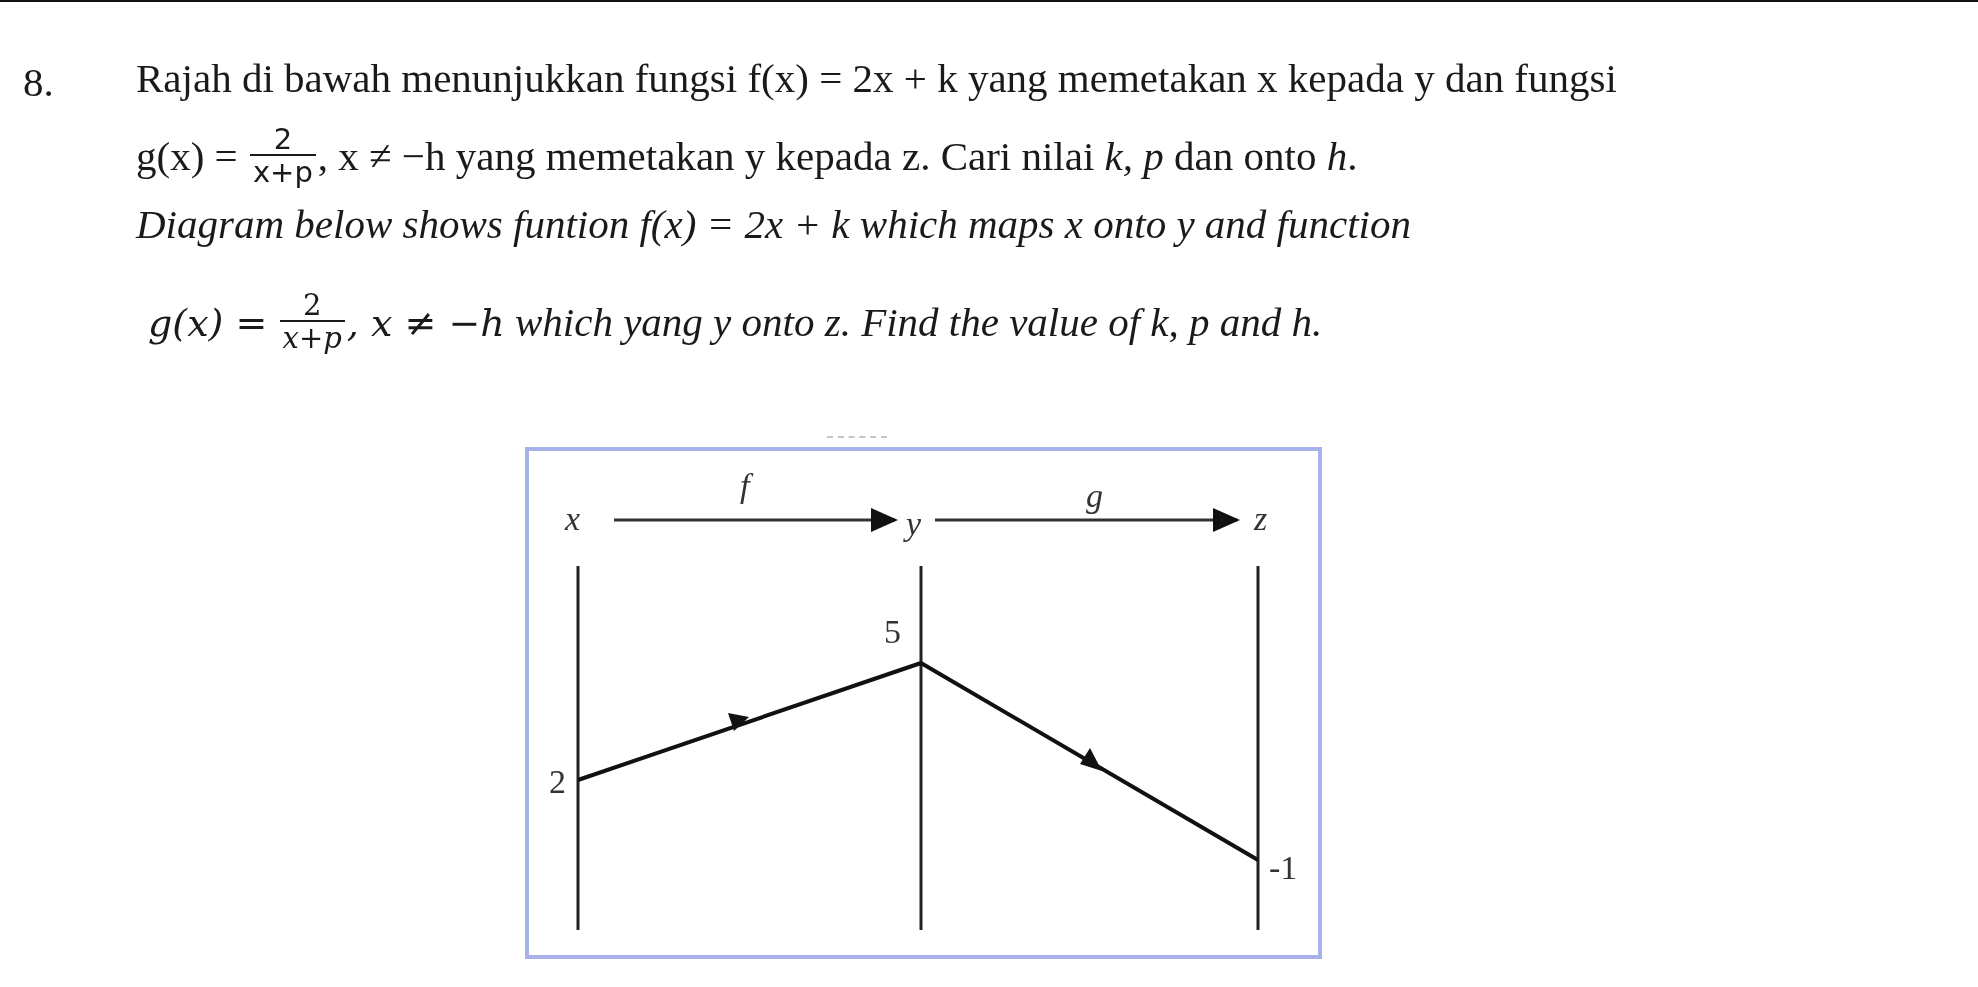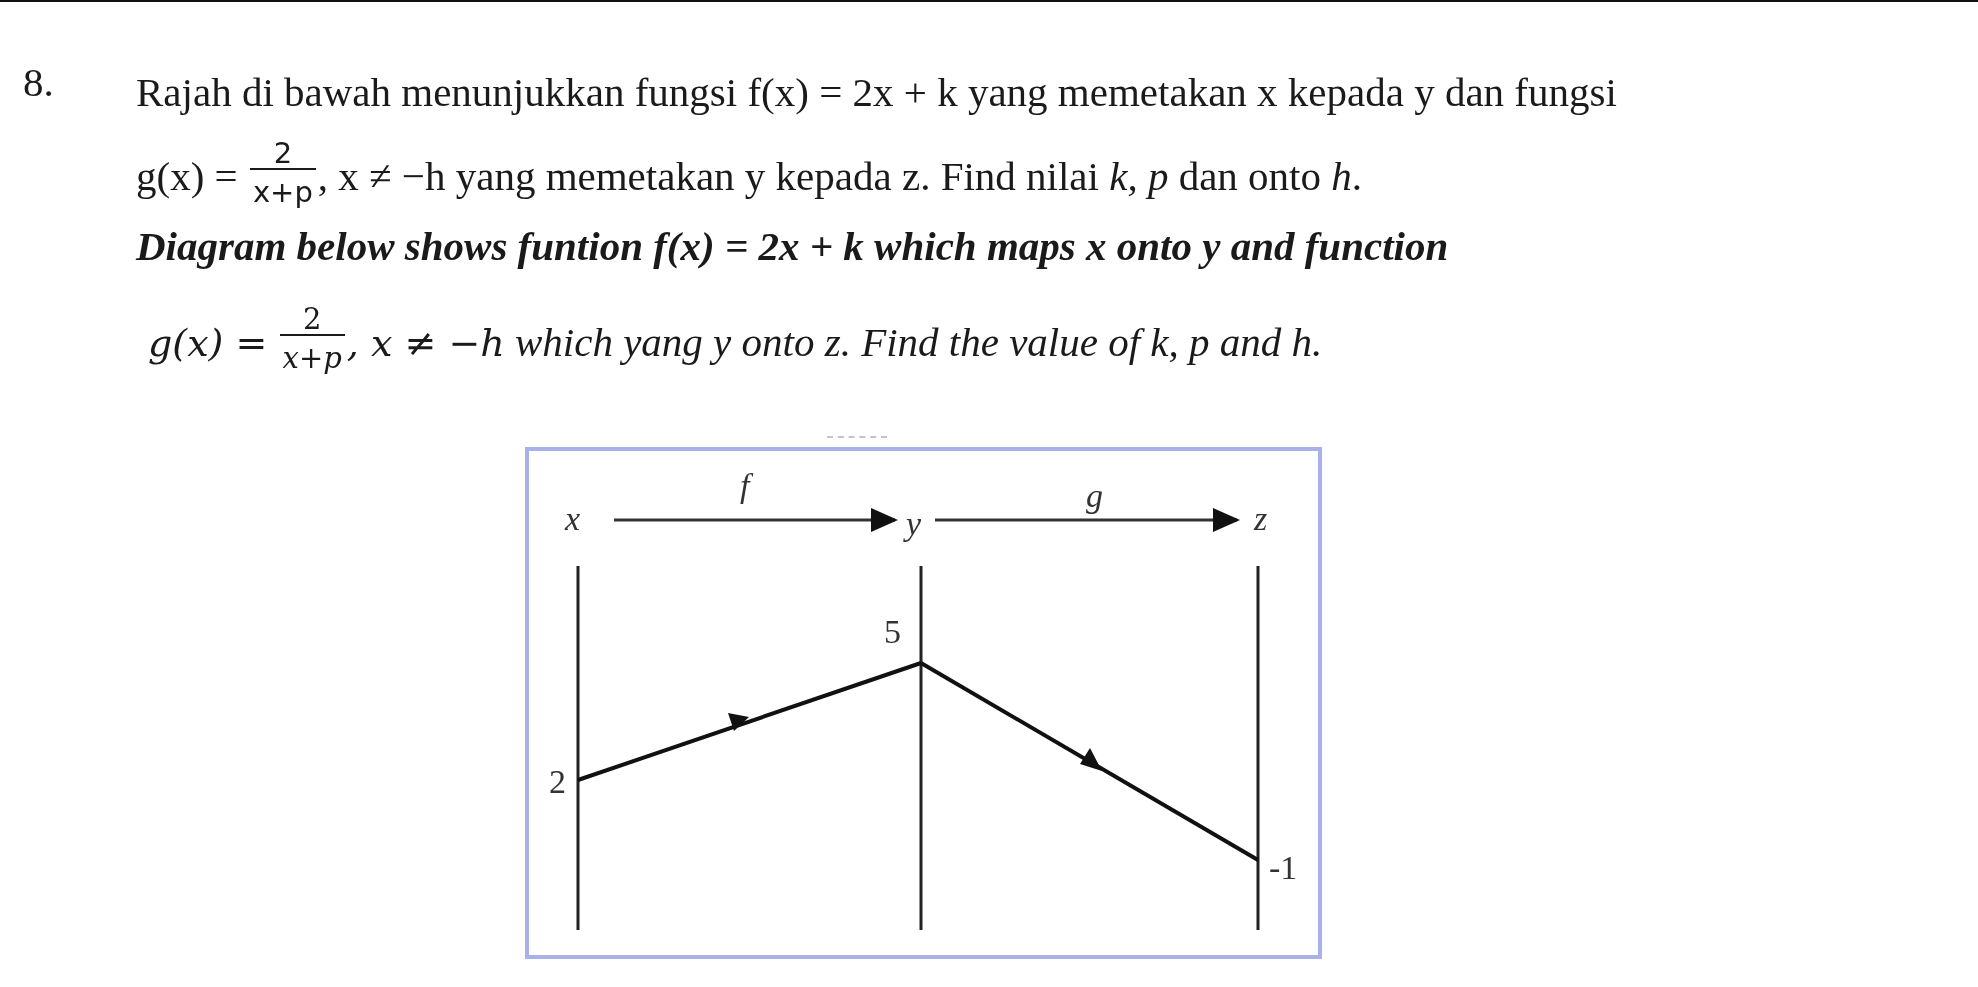--- a/index.html
+++ b/index.html
@@ -1,25 +1,25 @@
 <!DOCTYPE html>
 <html><head>
 <meta charset="utf-8">
 <style>
   html, body { margin:0; padding:0; background:#ffffff; }
   body { width:1978px; height:987px; position:relative; overflow:hidden;
          font-family:"Liberation Serif", "DejaVu Serif", serif; color:#1a1a1a; }
   .top-rule { position:absolute; left:0; top:0; width:1978px; height:2px; background:#111; }
-  .line { position:absolute; white-space:nowrap; font-size:41px; line-height:1;margin-top:14px; }
+  .line { position:absolute; white-space:nowrap; font-size:41px; line-height:1; }
   .qnum { position:absolute; left:23px; top:58px; font-size:41px; }
   .it { font-style:italic; }
   .frac { display:inline-block; vertical-align:middle; text-align:center; margin:0 2px; position:relative; top:-4px; }
   .frac .num { display:block; font-size:29px; line-height:1.05; font-family:"DejaVu Sans", sans-serif; padding:0 3px; }
   .frac .bar { display:block; height:2px; background:#1a1a1a; }
-  .frac .den { display:block; font-size:29px; line-height:1.15; font-family:"DejaVu Sans", sans-serif; padding:6px 3px; }
+  .frac .den { display:block; font-size:29px; line-height:1.15; font-family:"DejaVu Sans", sans-serif; padding:0 3px; }
   .frac.math .num, .frac.math .den { font-family:"DejaVu Serif", serif; }
   .frac.math .den { font-style:italic; }
   .mathit { font-family:"DejaVu Serif", serif; font-style:italic; font-size:38px; }
   .diagram { position:absolute; left:525px; top:447px; width:797px; height:512px;
              border:4px solid #a9b1ea; box-sizing:border-box; background:#fff; }
   .diagram svg { position:absolute; left:-4px; top:-4px; }
   .dots { position:absolute; left:827px; top:436px; width:60px; height:4px;
           border-top:2px dashed #aab; opacity:.7; }
 </style>
 </head>
@@ -30,24 +30,24 @@
 <div class="qnum">8.</div>
 
 <div class="line" style="left:136px; top:58px;">Rajah di bawah menunjukkan fungsi f(x) = 2x + k yang memetakan x kepada y dan fungsi</div>
 
 <div class="line" style="left:136px; top:128px;">
   <span>g(x) =</span>
   <span class="frac">
     <span class="num">2</span>
     <span class="bar"></span>
     <span class="den">x+p</span>
-  </span><span>, x ≠ −h yang memetakan y kepada z. Find nilai </span><span class="it">k, p</span><span> dan onto </span><span class="it">h</span><span>.</span>
+  </span><span>, x ≠ −h yang memetakan y kepada z. Cari nilai </span><span class="it">k, p</span><span> dan onto </span><span class="it">h</span><span>.</span>
 </div>
 
-<div class="line it" style="left:136px; top:212px;font-weight:bold;">Diagram below shows funtion f(x) = 2x + k which maps x onto y and function</div>
+<div class="line it" style="left:136px; top:204px;">Diagram below shows funtion f(x) = 2x + k which maps x onto y and function</div>
 
 <div class="line" style="left:148px; top:294px;">
   <span class="mathit">g(x) =</span>
   <span class="frac math">
     <span class="num">2</span>
     <span class="bar"></span>
     <span class="den">x+p</span>
   </span><span class="mathit">, x ≠ −h</span><span class="it"> which yang y onto z. Find the value of k, p and h.</span>
 </div>
 

